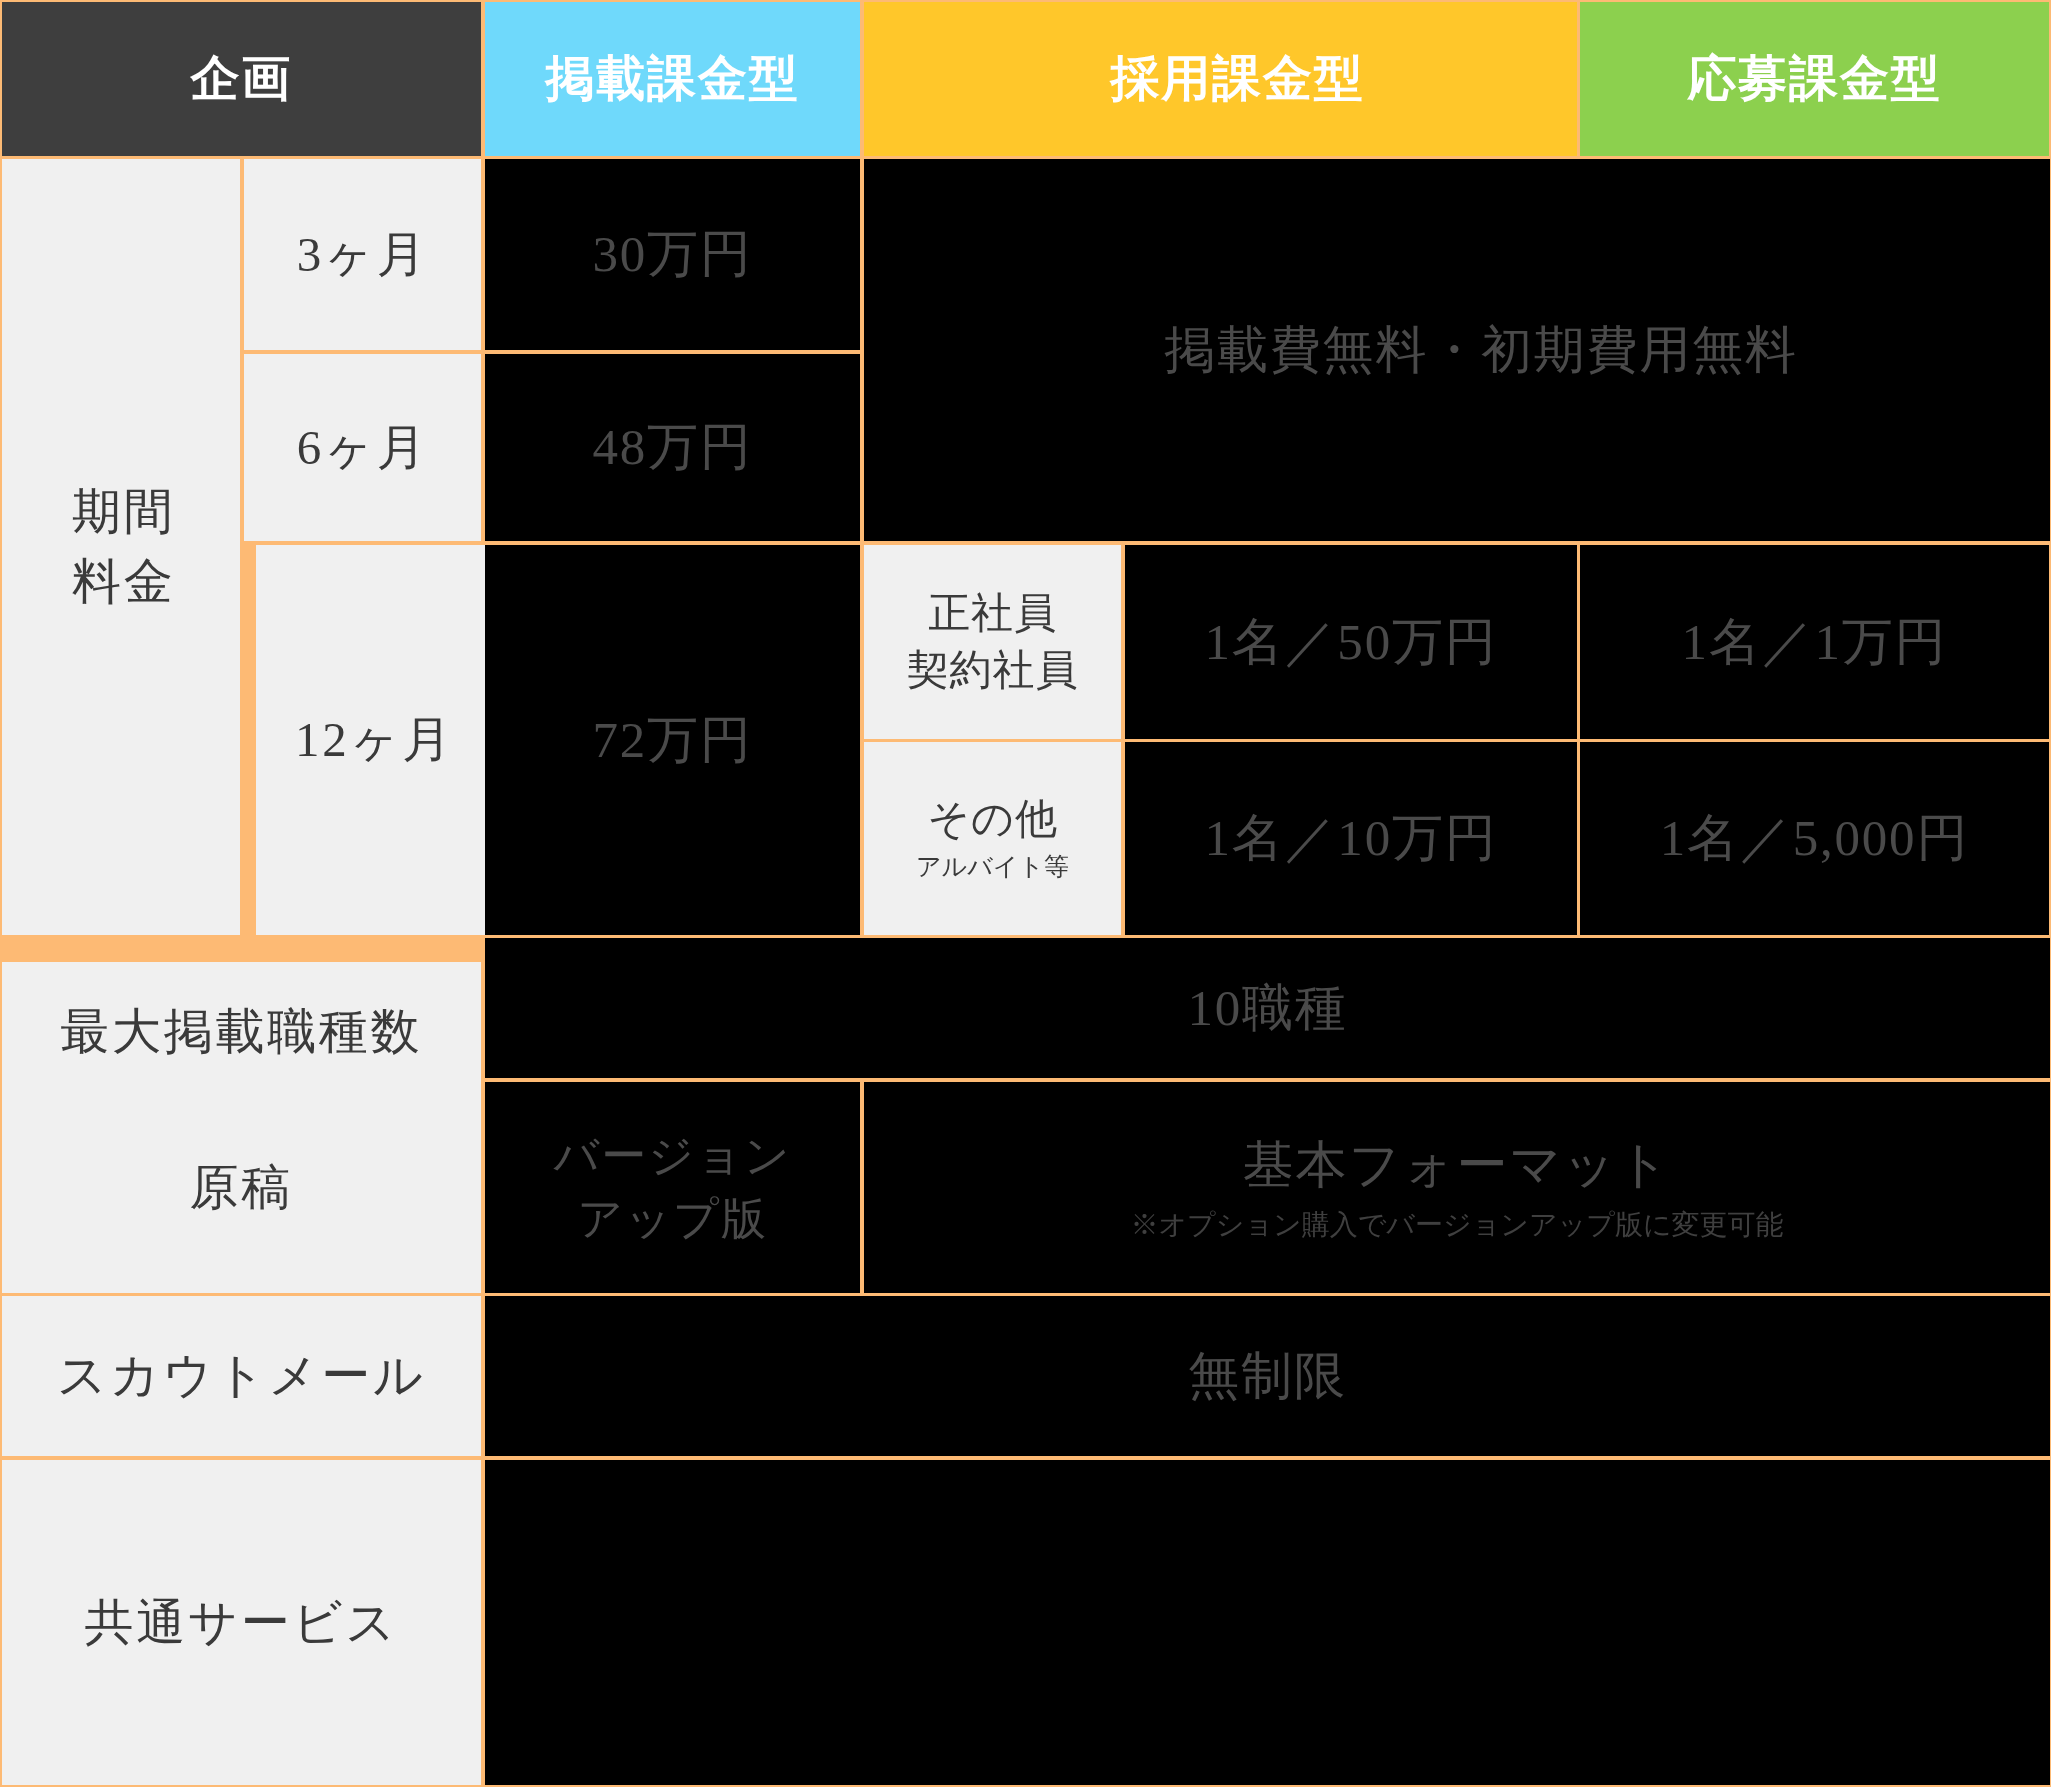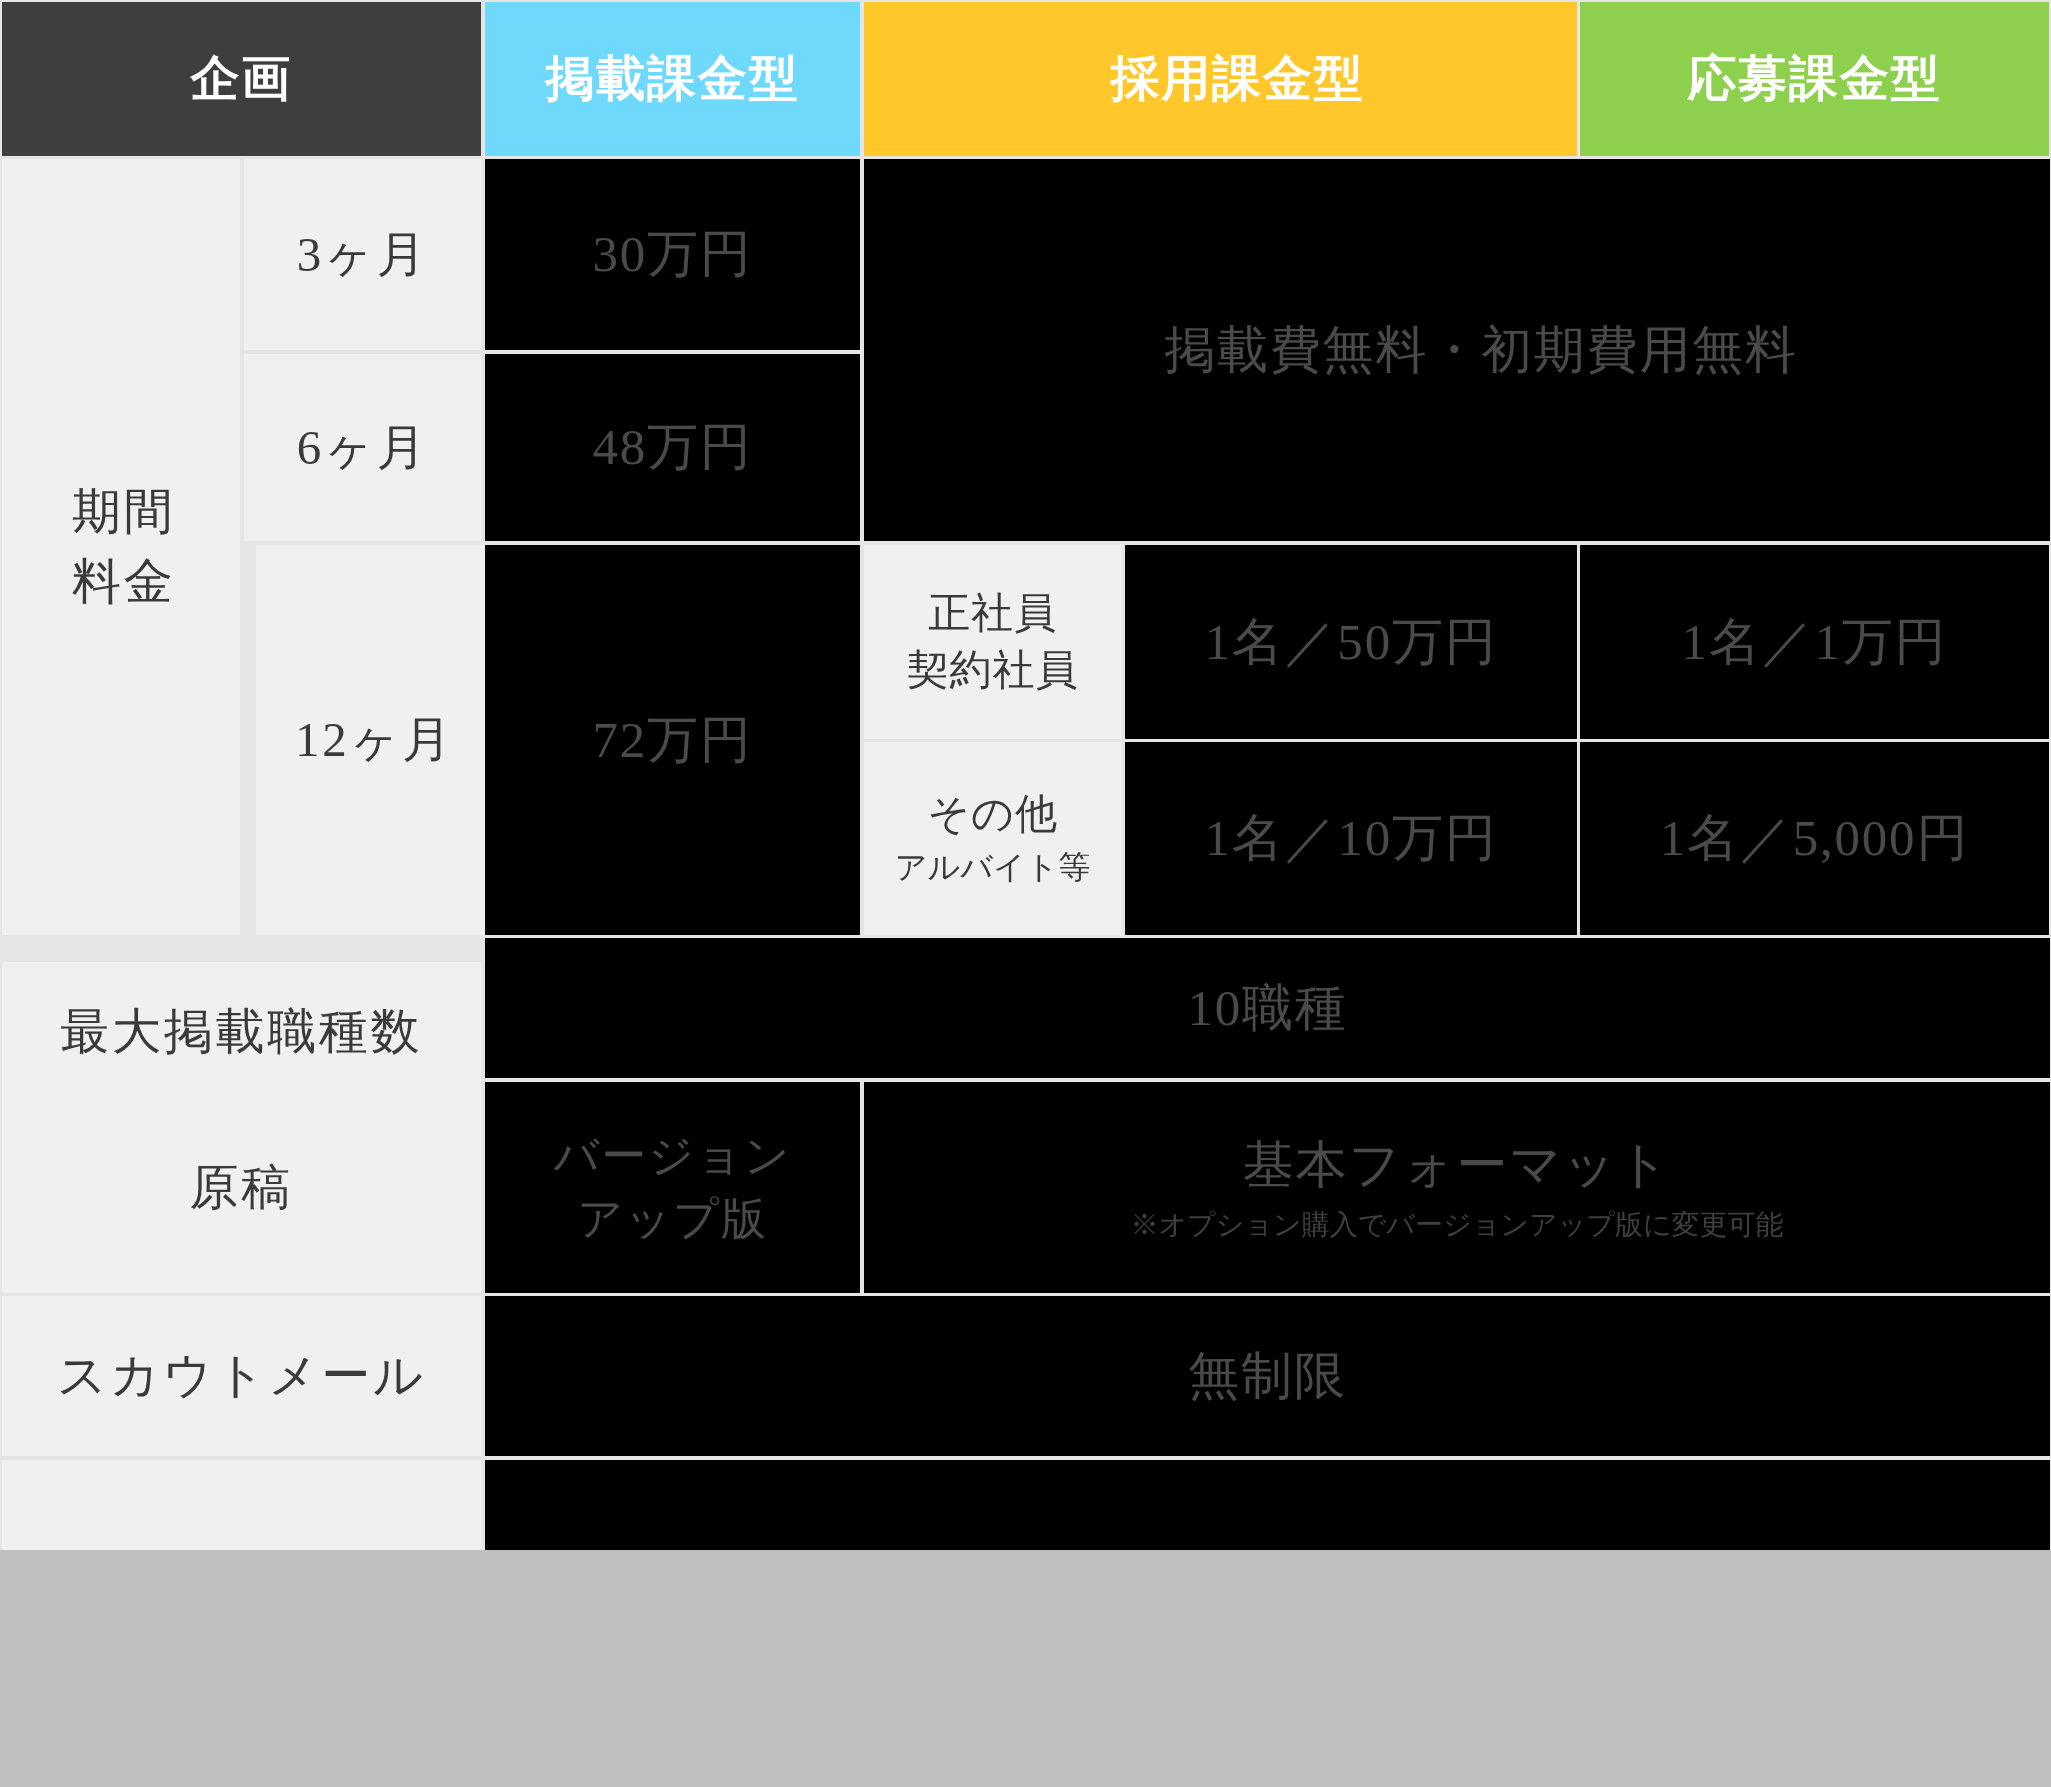--- a/index.html
+++ b/index.html
@@ -9,22 +9,22 @@
     background: #BFBFBF;
   }
   body {
     font-family: "Liberation Serif", "DejaVu Serif", serif;
   }
 
   
   #page {
     position: relative;
     width: 2051px;
-    height: 1550px;
-    background: #e5e5e5;
+    height: 1787px;
+    background: #fdba74;
     overflow: hidden;
   }
 
   
   .cell {
     position: absolute;
     box-sizing: border-box;
     display: flex;
     flex-direction: column;
     align-items: center;
@@ -53,21 +53,21 @@
     font-size: 49px;
     line-height: 1.42;
     letter-spacing: 2.7px;
   }
   .lbl-sm {
     font-size: 42px;
     line-height: 1.35;
     letter-spacing: 0.9px;
   }
   .lbl .sub {
-    font-size: 32px;
+    font-size: 25px;
     letter-spacing: 0px;
     line-height: 1.5;
   }
 
   
   .val {
     background: #000000;
     color: #4A4A4A;
     font-size: 51px;
     line-height: 1.38;

